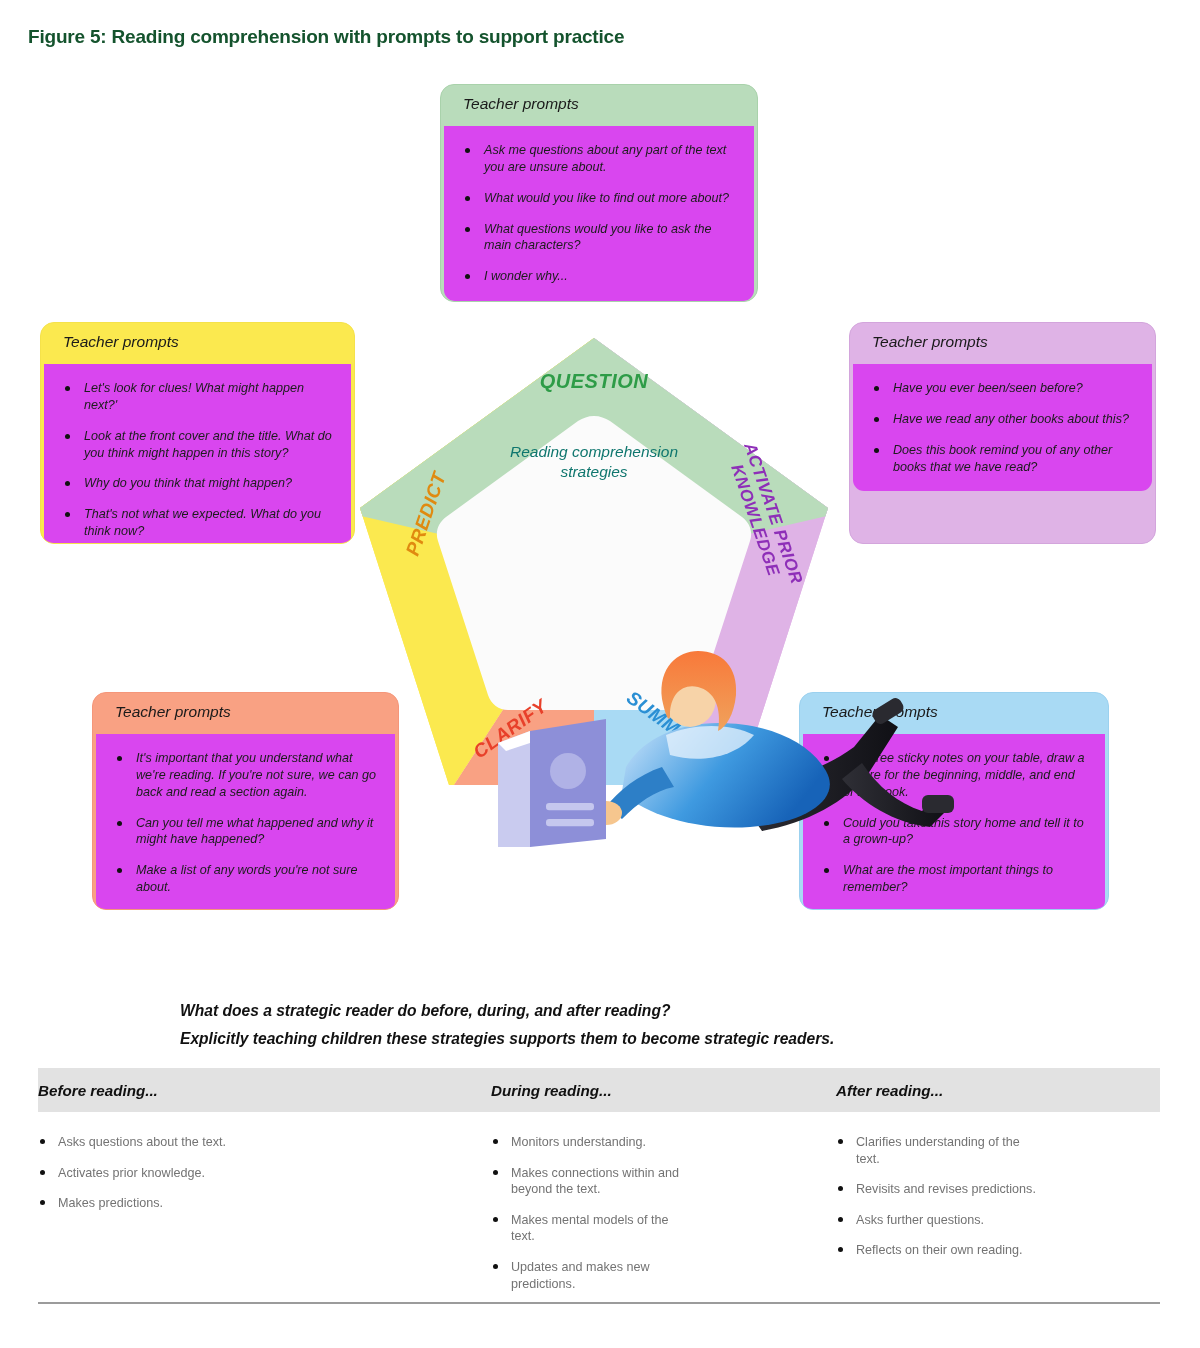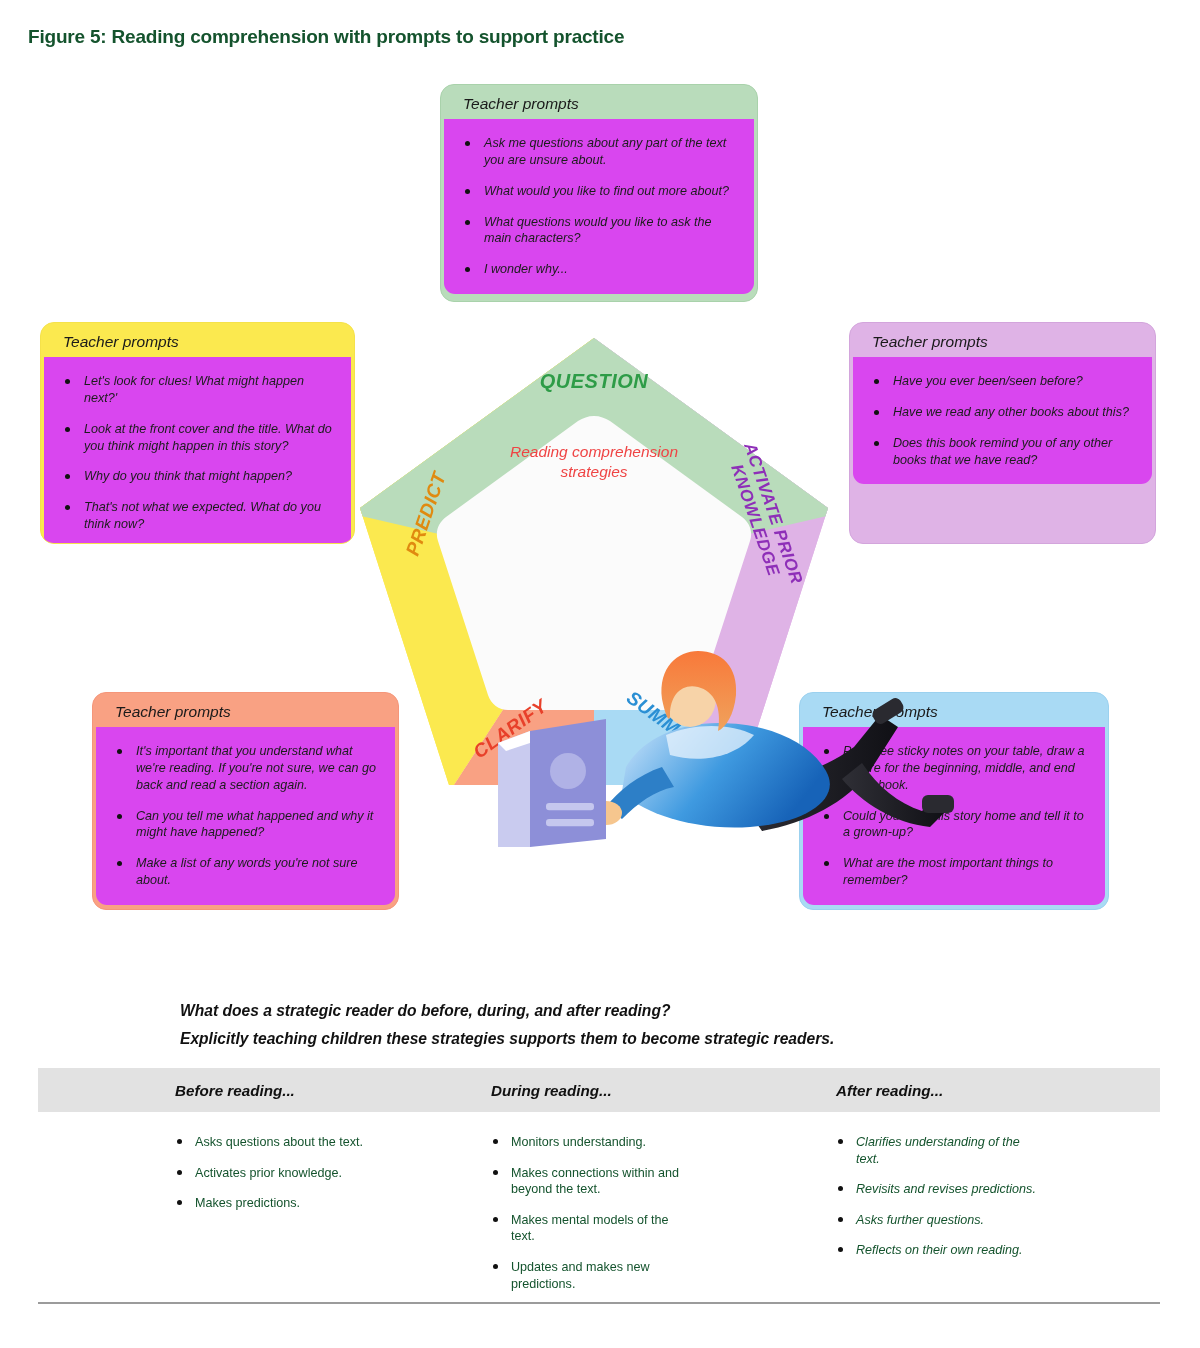--- a/index.html
+++ b/index.html
@@ -22,21 +22,21 @@
   .prompt-card{
     position:absolute;
     border-radius:14px;
     box-sizing:border-box;
     overflow:hidden;
     background:#ffffff;
   }
   .prompt-card .card-head{
     font-style:italic;
     font-size:15.5px;
-    padding:9px 0 6px 22px;
+    padding:9px 0 13px 22px;
     color:#1a1a1a;
     line-height:1.25;
   }
   .prompt-card .card-body{
     background:#d946ef;
     padding:16px 18px 14px 18px;
     margin:0 3px 3px 3px;
     border-radius:0 0 11px 11px;
     min-height:10px;
   }
@@ -89,21 +89,21 @@
   }
 
   #center-caption{
     position:absolute;
     left:150px; top:112px;
     width:200px;
     text-align:center;
     font-style:italic;
     font-size:15.5px;
     line-height:1.32;
-    color:#ef4444;
+    color:#0f766e;
   }
 
   #reader-illustration{
     position:absolute;
     left:126px; top:192px;
     width:250px; height:110px;
   }
   #reader-illustration svg{display:block;}
 
   
@@ -123,33 +123,33 @@
   #table-header-row{
     display:flex;
     background:#e2e2e2;
     height:44px;
     align-items:center;
   }
   #table-header-row .th{
     font-style:italic; font-weight:bold;
     font-size:15.2px; color:#111111;
   }
-  .col-a{width:343px; padding-left:137px; box-sizing:border-box;}
+  .col-a{width:343px; box-sizing:border-box;}
   .col-b{width:345px; padding-left:110px; box-sizing:border-box;}
-  .col-c{width:430px; padding-left:110px; box-sizing:border-box;font-style:italic;}
+  .col-c{width:430px; padding-left:110px; box-sizing:border-box;}
 
   #table-body-row{display:flex; padding-top:22px;}
   #table-body-row ul{margin:0;padding:0;list-style:none;}
   #table-body-row li{
     position:relative;
     padding-left:20px;
     margin-bottom:14px;
     font-size:12.6px;
     line-height:1.32;
-    color:#14532d;
+    color:#737373;
     max-width:180px;
   }
   #table-body-row li::before{
     content:"";
     position:absolute; left:2px; top:5px;
     width:5px; height:5px; border-radius:50%;
     background:#111111;
   }
 
   #bottom-rule{

